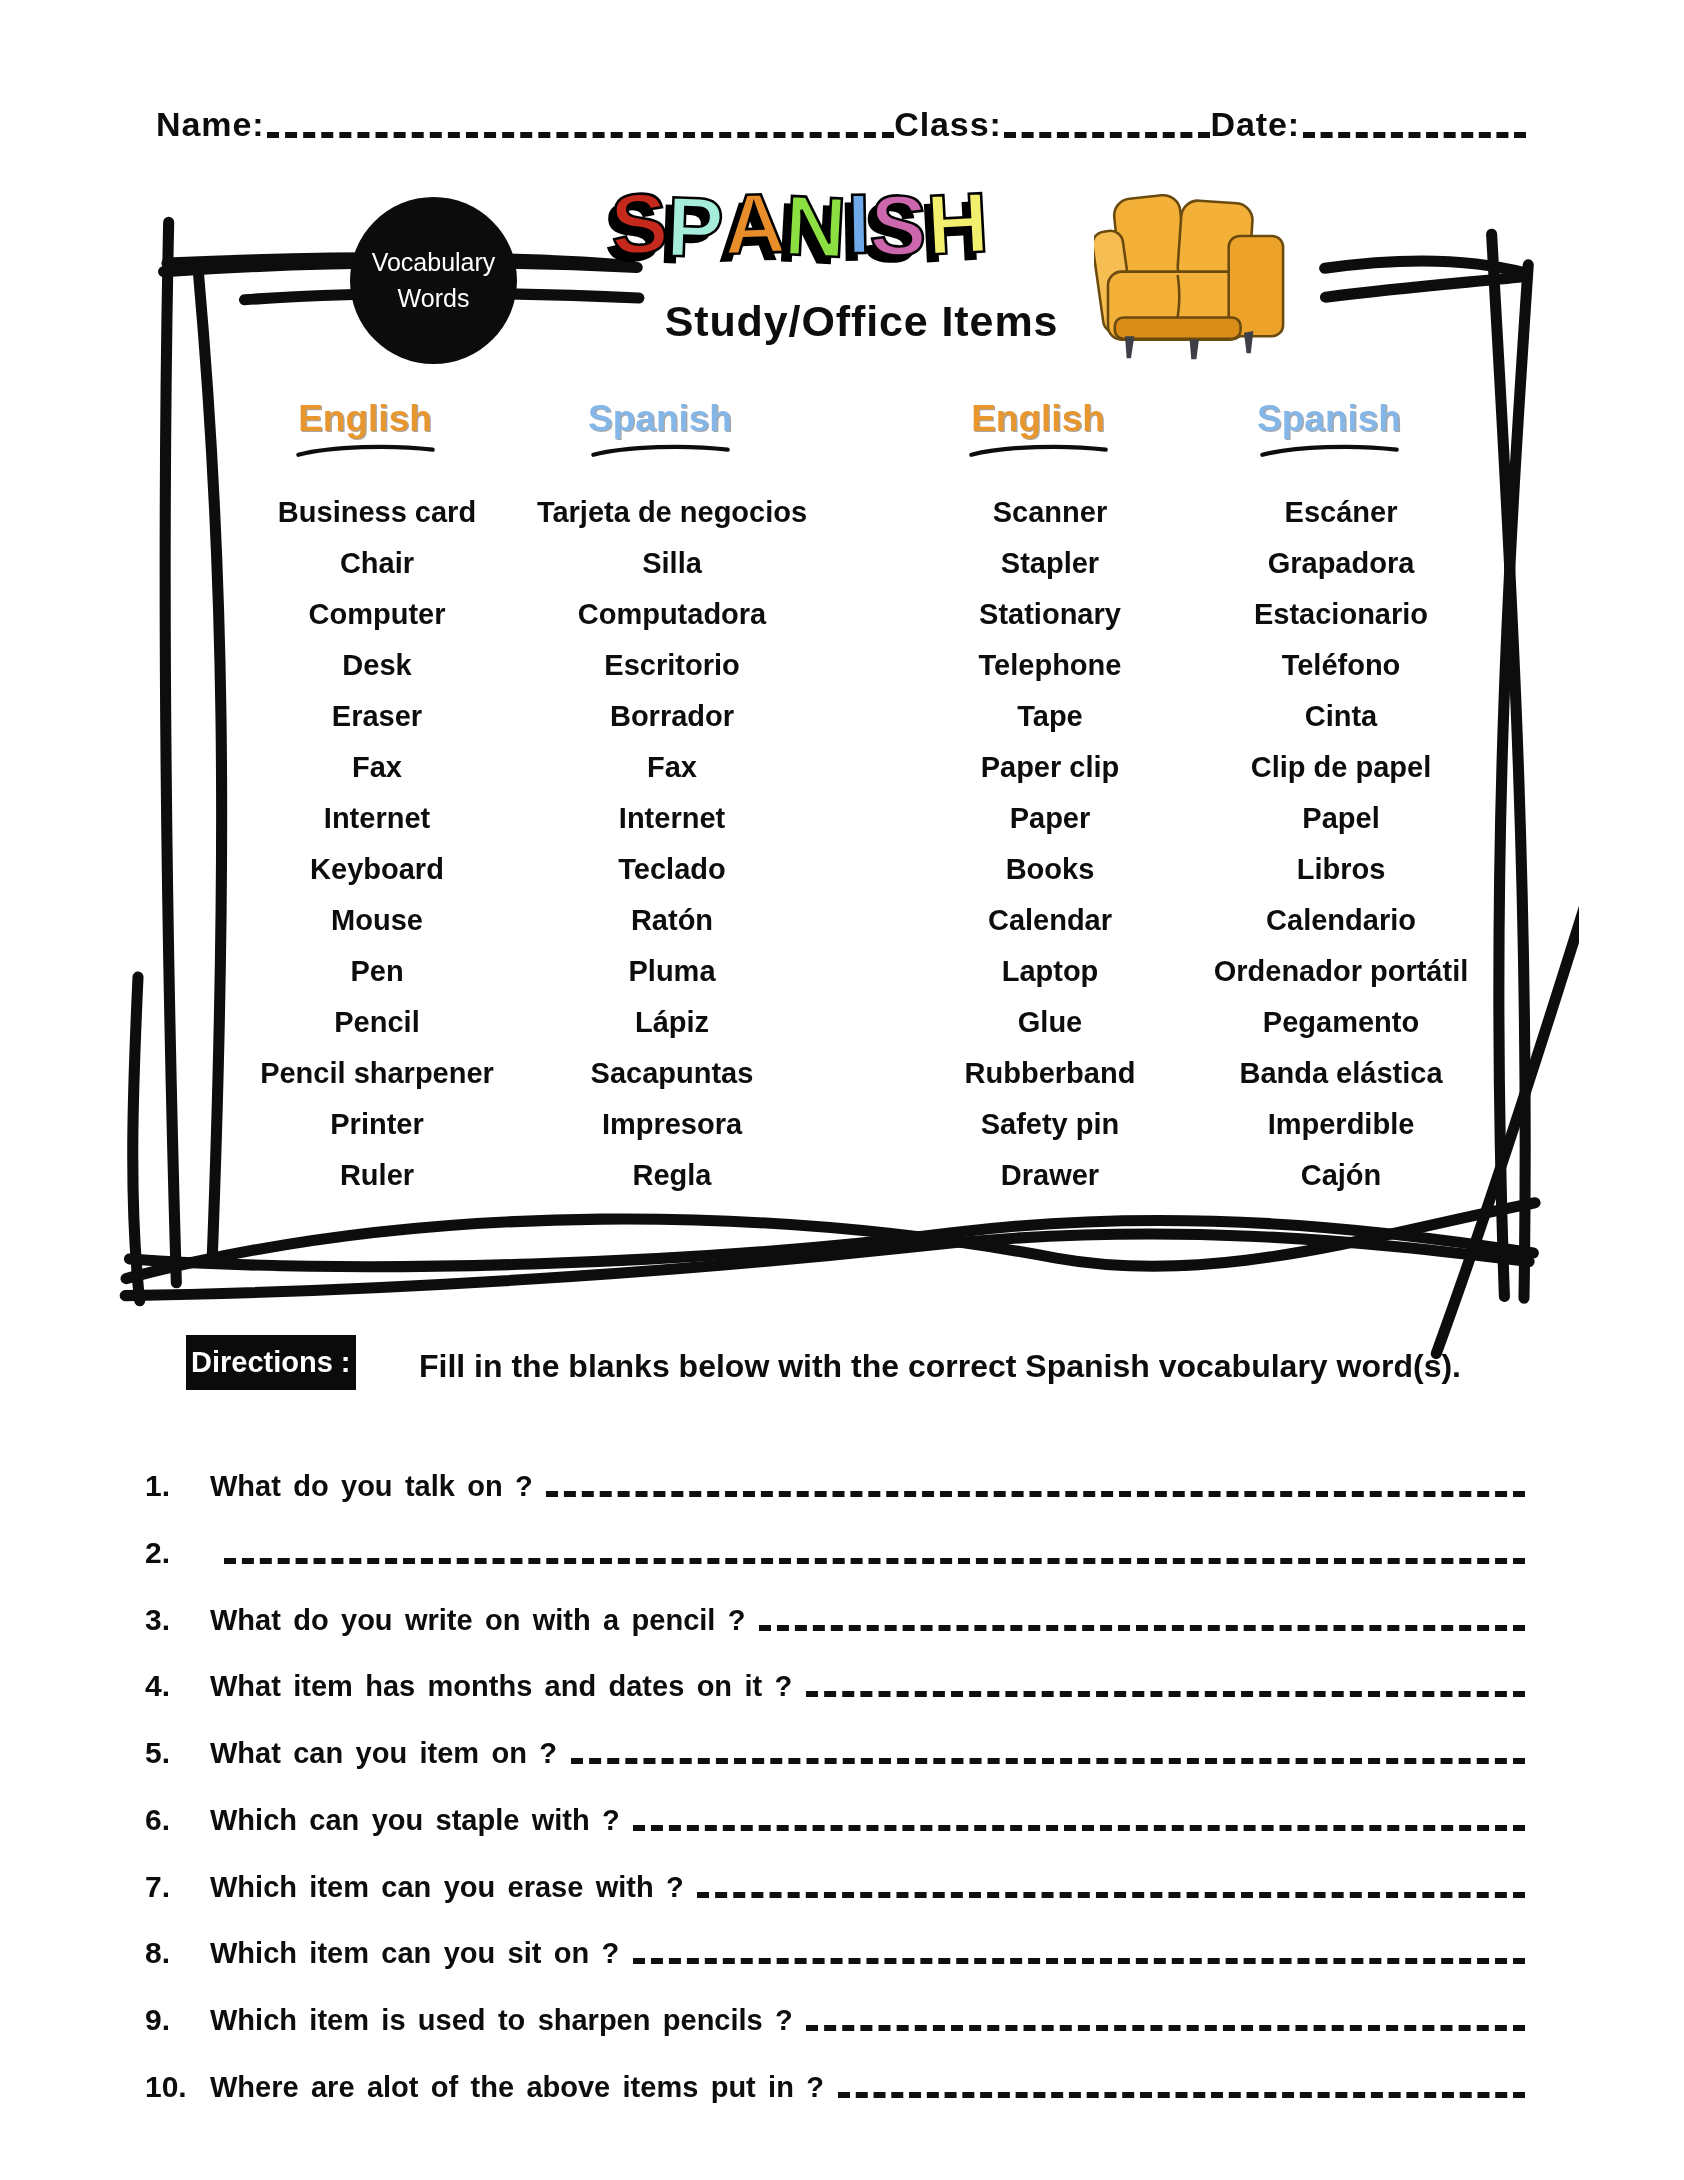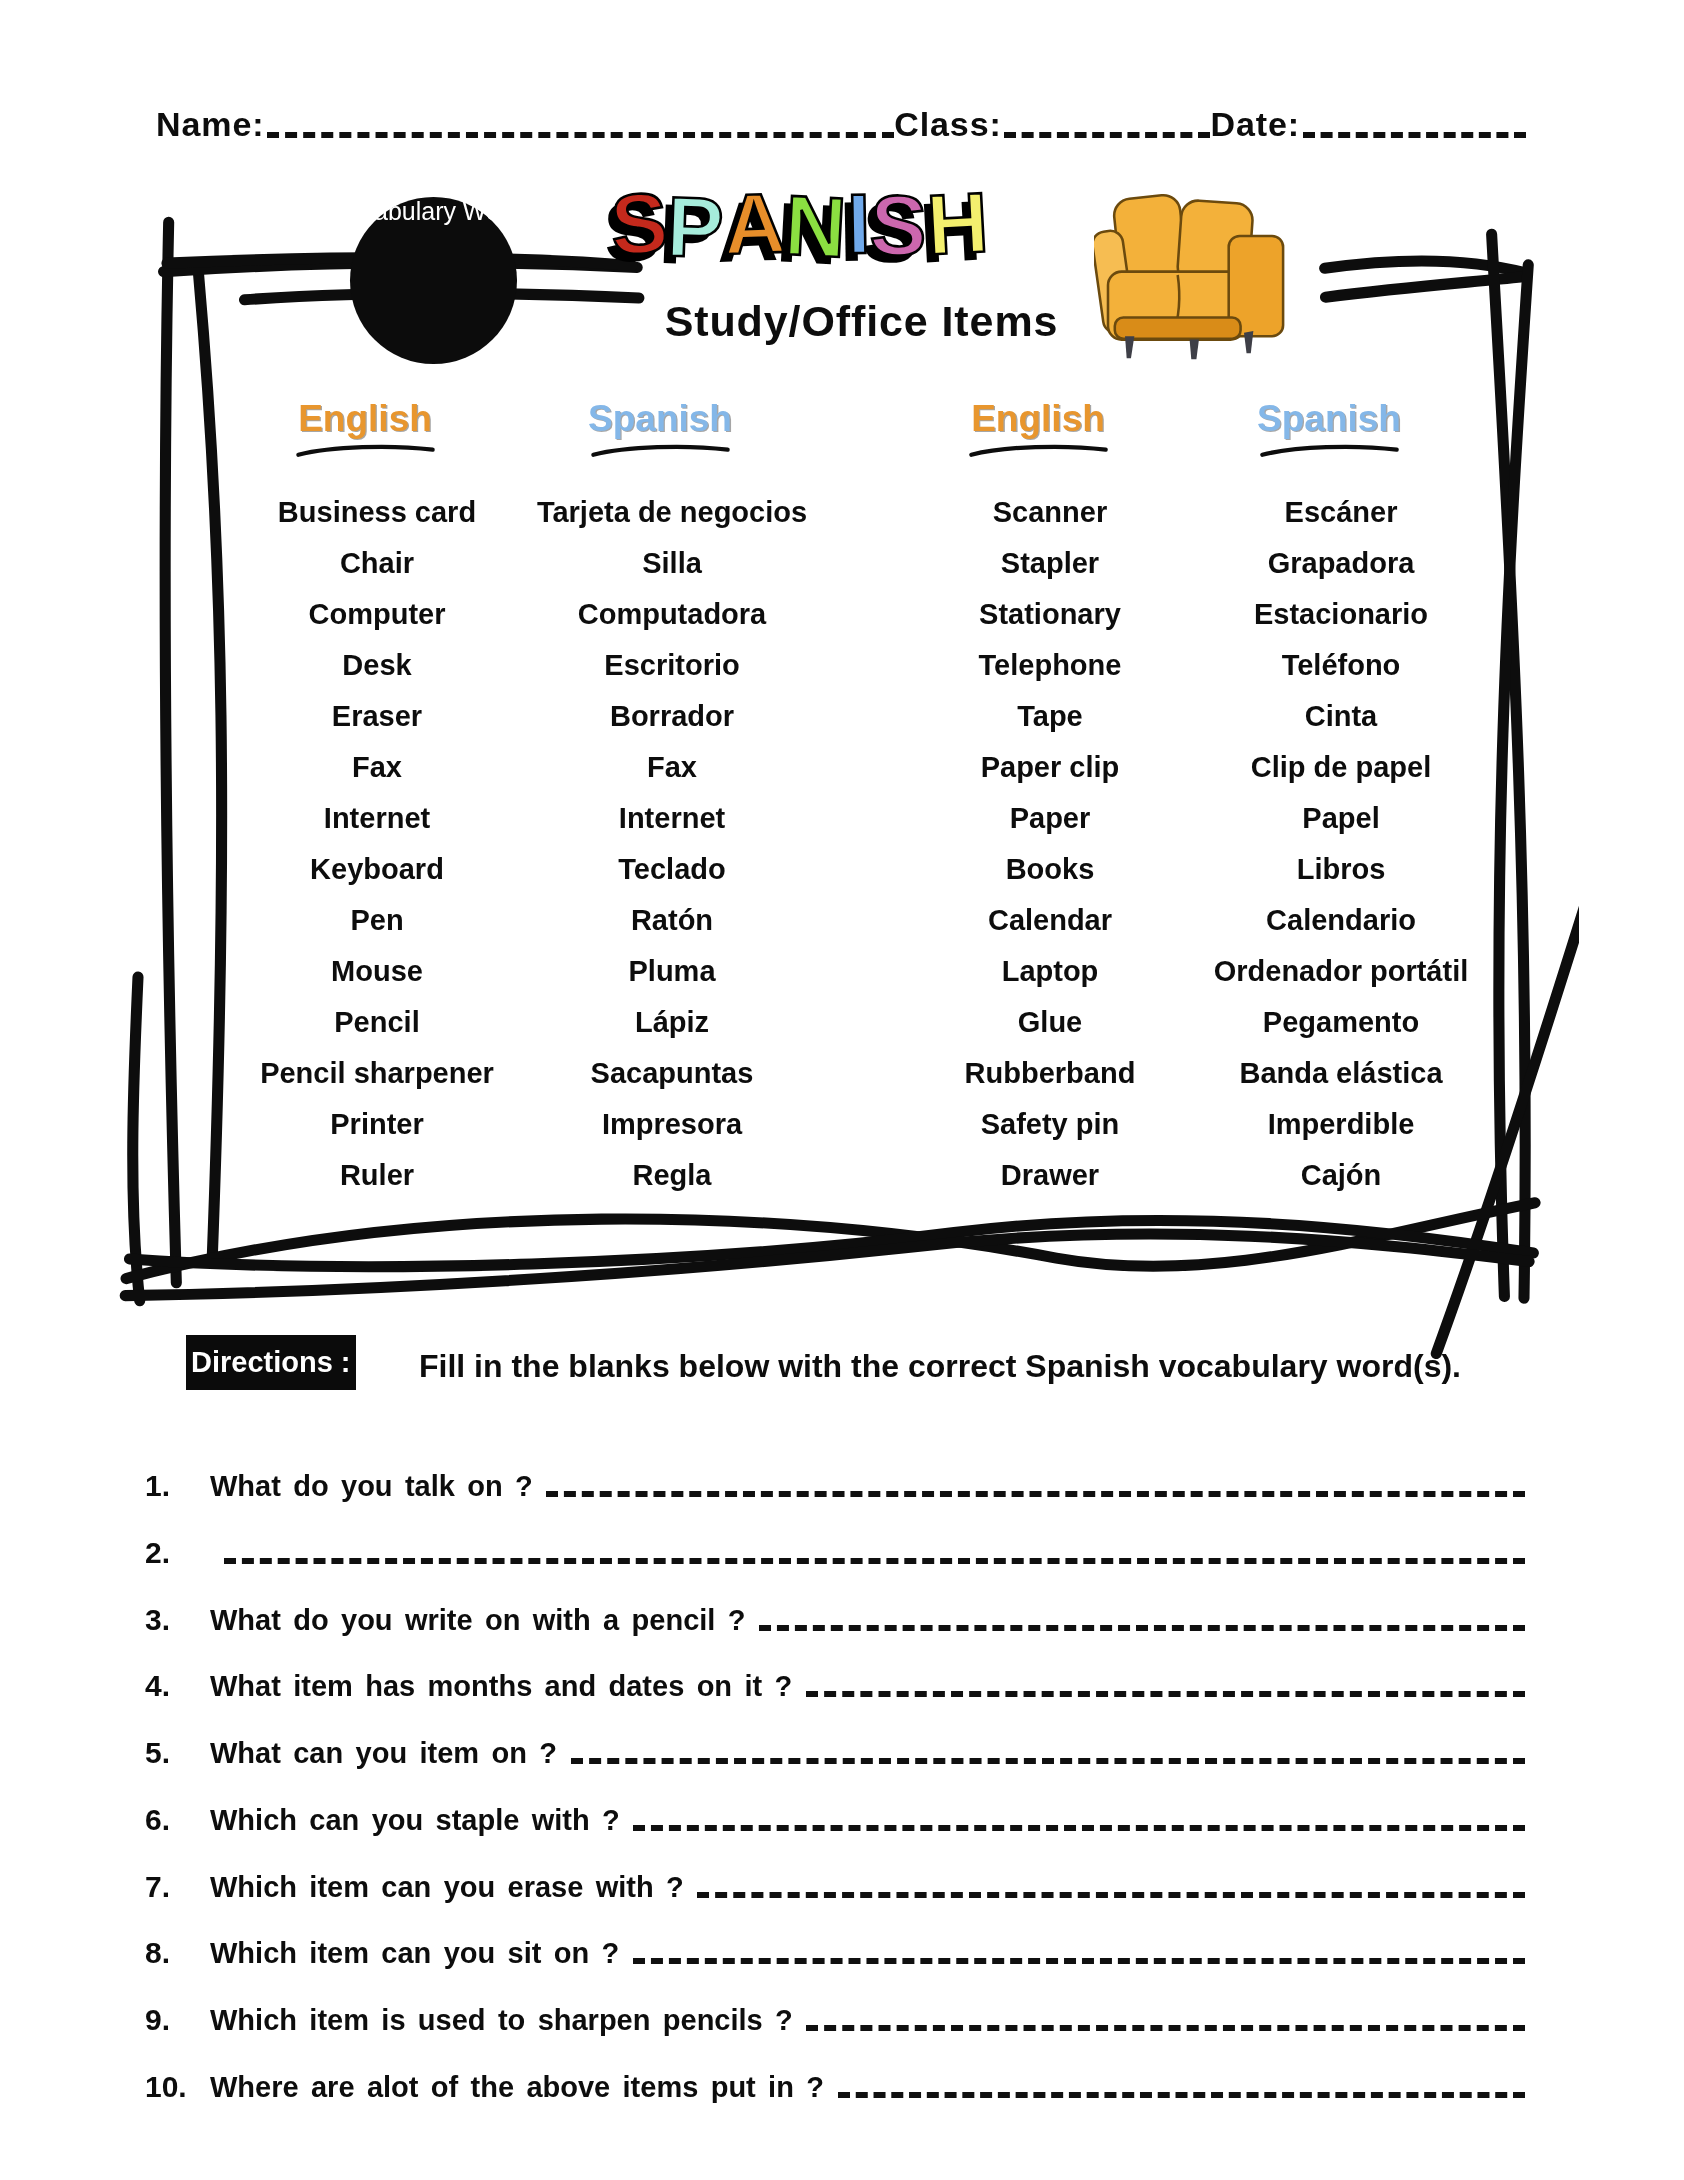--- a/index.html
+++ b/index.html
@@ -11,21 +11,21 @@
            font-weight:bold;font-size:34px;}
   .topline .lbl{padding-bottom:1.7px;letter-spacing:0.9px;}
   .dash{height:0;border-bottom:6.8px dashed #0f0f0f;margin:0 0 7.7px 2.6px;}
   .fa{flex-grow:73;}.fb{flex-grow:24;}.fc{flex-grow:26;}
 
   
   .frame{position:absolute;left:0;top:0;}
 
   
   .badge{position:absolute;left:350px;top:181px;width:167px;height:167px;border-radius:50%;
-         background:#0c0c0c;color:#ffffff;display:flex;flex-direction:row;justify-content:center;
+         background:#0c0c0c;color:#ffffff;display:flex;flex-direction:column;justify-content:center;
          text-align:center;gap:6.8px;font-size:25px;}
 
   
   .title{position:absolute;left:584px;top:165px;width:431px;text-align:center;white-space:nowrap;line-height:1;}
   .tl{display:inline-block;font-size:85px;font-weight:bold;-webkit-text-stroke:2.6px #000;
       text-shadow:-7.7px 7.7px 0 #000;}
   .tl0{transform:rotate(-3deg);}
   .tl1{transform:rotate(2deg) translateY(3.4px);}
   .tl2{transform:rotate(-2deg);}
   .tl3{transform:rotate(3deg) translateY(2.6px);}
@@ -130,22 +130,22 @@
     </svg>
     <div class="vwords">
         <div>Business card</div>
         <div>Chair</div>
         <div>Computer</div>
         <div>Desk</div>
         <div>Eraser</div>
         <div>Fax</div>
         <div>Internet</div>
         <div>Keyboard</div>
+        <div>Mouse</div>
         <div>Pen</div>
-        <div>Mouse</div>
         <div>Pencil</div>
         <div>Pencil sharpener</div>
         <div>Printer</div>
         <div>Ruler</div>
       </div>
   </div>
   <div class="vcol vc1">
     <span class="vhead" style="color: rgb(132, 183, 232);">Spanish</span>
     <svg class="swoosh" width="145" height="17" viewBox="0 0 170 20">
       <path d="M6 15 C 45 5, 115 3, 164 9" fill="none" stroke="#0d0d0d" stroke-width="5" stroke-linecap="round"></path>

